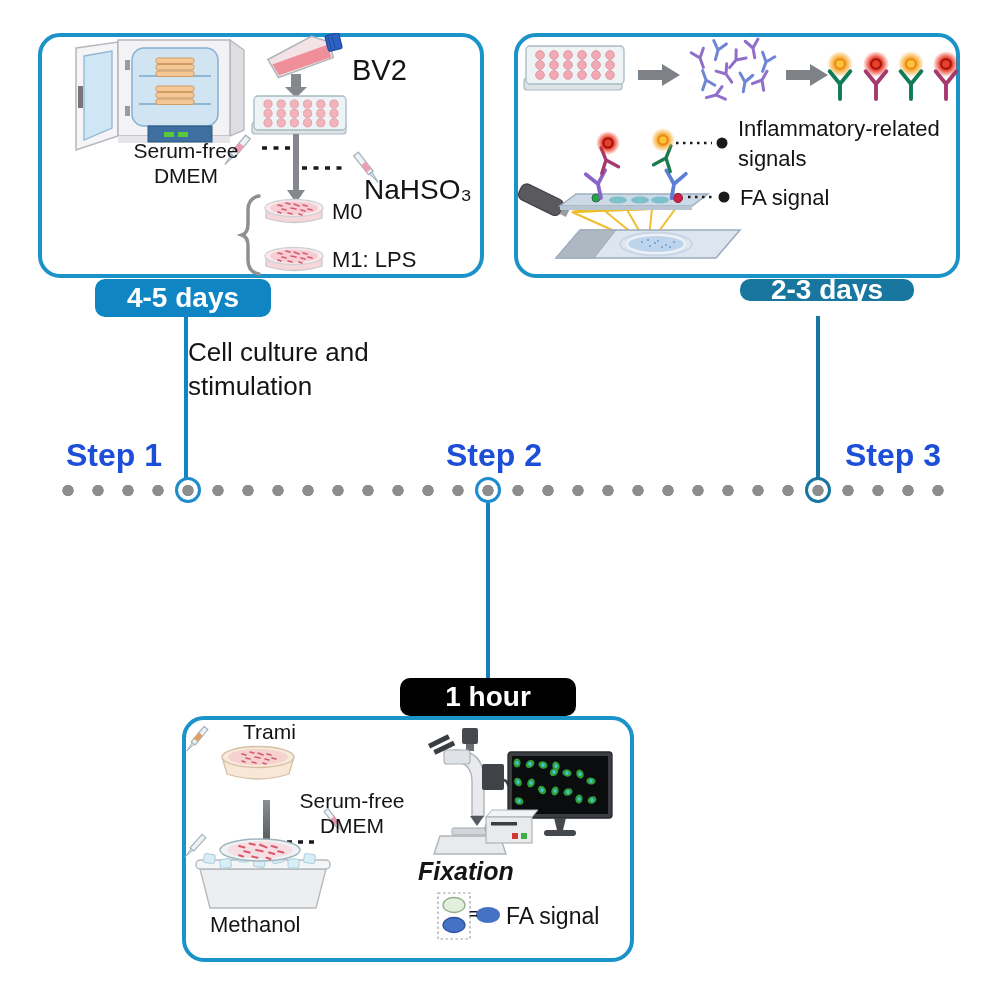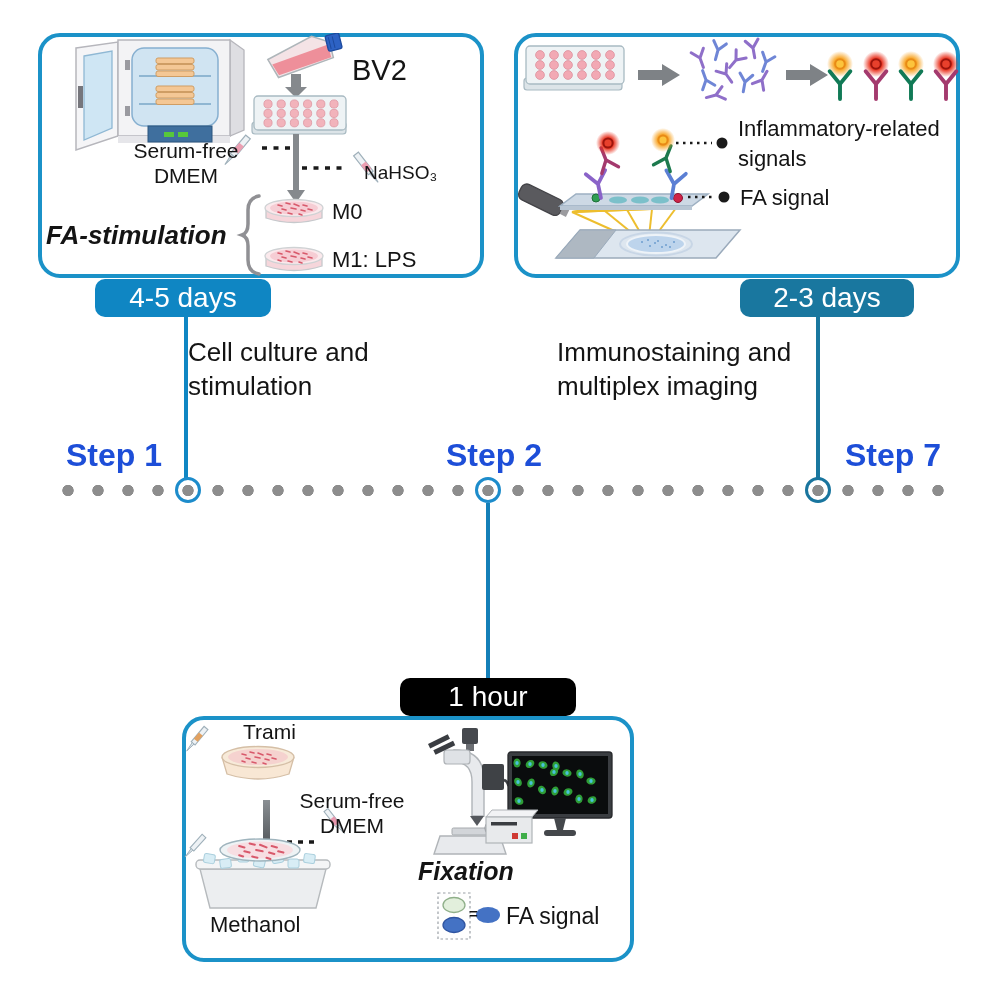--- a/index.html
+++ b/index.html
@@ -1,21 +1,21 @@
 <!DOCTYPE html>
 <html><head>
 <meta charset="utf-8">
 <style>
   html,body{margin:0;padding:0;background:#fff;}
   .canvas{position:relative;width:996px;height:996px;background:#ffffff;overflow:hidden;
           font-family:"Liberation Sans",sans-serif;color:#111;}
   .panel{position:absolute;box-sizing:border-box;border:4px solid #1b92c8;border-radius:22px;background:#fff;}
   .art{position:absolute;}
   .t{position:absolute;color:#141414;}
-  .badge{position:absolute;border-radius:10px;color:#fff;font-weight:normal;font-size:28px;
+  .badge{position:absolute;border-radius:10px;color:#fff;font-weight:bold;font-size:28px;
          display:flex;align-items:center;justify-content:center;z-index:4;}
   .vline{position:absolute;width:3.5px;z-index:2;}
   .steplabel{position:absolute;font-size:32px;font-weight:bold;color:#1d4ed8;}
   .dots{position:absolute;left:62px;top:484px;width:882px;height:13px;z-index:1;
         background-image:radial-gradient(circle at 6px 6.5px,#8d8d8d 5.4px,transparent 6px);
         background-size:30px 13px;background-repeat:repeat-x;}
   .ring{position:absolute;width:26px;height:26px;border-radius:50%;box-sizing:border-box;
         border:3.5px solid #1d8ccb;background:transparent;z-index:3;}
   .ring.dark{border-color:#19759e;}
   .cap{font-size:26px;line-height:1.3;}
@@ -401,42 +401,40 @@
     <g>
       <rect x="438" y="893" width="32" height="46" fill="#fefefe" stroke="#9aa0a6" stroke-width="1.2" stroke-dasharray="2.5 2.5"></rect>
       <ellipse cx="454" cy="905" rx="11" ry="7.5" fill="#e2efdc" stroke="#8faf89" stroke-width="1.3"></ellipse>
       <ellipse cx="454" cy="925" rx="11" ry="7.5" fill="#4472c4" stroke="#2f54a0" stroke-width="1.3"></ellipse>
       <ellipse cx="488" cy="915" rx="12" ry="8" fill="#4472c4"></ellipse>
     </g>
   </svg>
 
   <div class="t" style="left:352px;top:54px;font-size:29px;">BV2</div>
   <div class="t" style="left:130px;top:139px;width:112px;text-align:center;font-size:21px;line-height:1.18;">Serum-free DMEM</div>
-  <div class="t" style="left:364px;top:162px;font-size:19px;">NaHSO₃</div>
-  <div class="t ital" style="left:46px;top:220px;font-size:26px;">FA-stimulation</div>
+  <div class="t" style="left:364px;top:174px;font-size:28px;">NaHSO₃</div>
   <div class="t" style="left:332px;top:199px;font-size:22px;">M0</div>
   <div class="t" style="left:332px;top:247px;font-size:22px;">M1: LPS</div>
 
   <div class="t" style="left:738px;top:114px;width:222px;font-size:22px;line-height:1.35;">Inflammatory-related signals</div>
   <div class="t" style="left:740px;top:185px;font-size:22px;">FA signal</div>
 
   <div class="vline" style="left:184px;top:316px;height:162px;background:#0f86c3;"></div>
   <div class="vline" style="left:816px;top:316px;height:162px;background:#19779f;"></div>
   <div class="vline" style="left:486px;top:503px;height:176px;background:#147fb8;"></div>
 
   <div class="badge" style="left:95px;top:279px;width:176px;height:38px;background:#0f86c3;">4-5 days</div>
-  <div class="badge" style="left:740px;top:279px;width:174px;height:38px;background:#19779f;">2-3 days</div>
+  <div class="badge" style="left:740px;top:279px;width:174px;height:22px;background:#19779f;">2-3 days</div>
   <div class="badge" style="left:400px;top:678px;width:176px;height:38px;background:#000000;">1 hour</div>
 
   <div class="t cap" style="left:188px;top:336px;width:215px;">Cell culture and stimulation</div>
-  <div class="t cap" style="left:557px;top:336px;width:255px;">Immunostaining and multiplex imaging</div>
 
   <div class="steplabel" style="left:66px;top:437px;">Step 1</div>
   <div class="steplabel" style="left:446px;top:437px;">Step 2</div>
-  <div class="steplabel" style="left:845px;top:437px;">Step 7</div>
+  <div class="steplabel" style="left:845px;top:437px;">Step 3</div>
 
   <div class="dots"></div>
   <div class="ring" style="left:175px;top:477px;"></div>
   <div class="ring" style="left:475px;top:477px;"></div>
   <div class="ring dark" style="left:805px;top:477px;"></div>
 
   <div class="t" style="left:243px;top:720px;font-size:21px;">Trami</div>
   <div class="t" style="left:292px;top:789px;width:120px;text-align:center;font-size:21px;line-height:1.18;">Serum-free DMEM</div>
   <div class="t" style="left:210px;top:912px;font-size:22px;">Methanol</div>
   <div class="t ital" style="left:418px;top:857px;font-size:25px;">Fixation</div>

